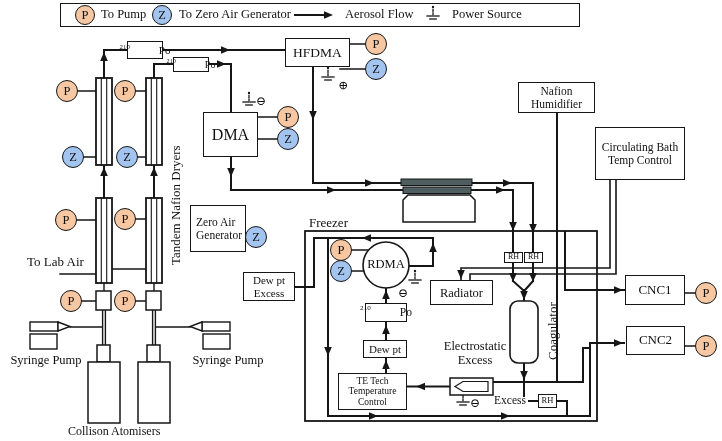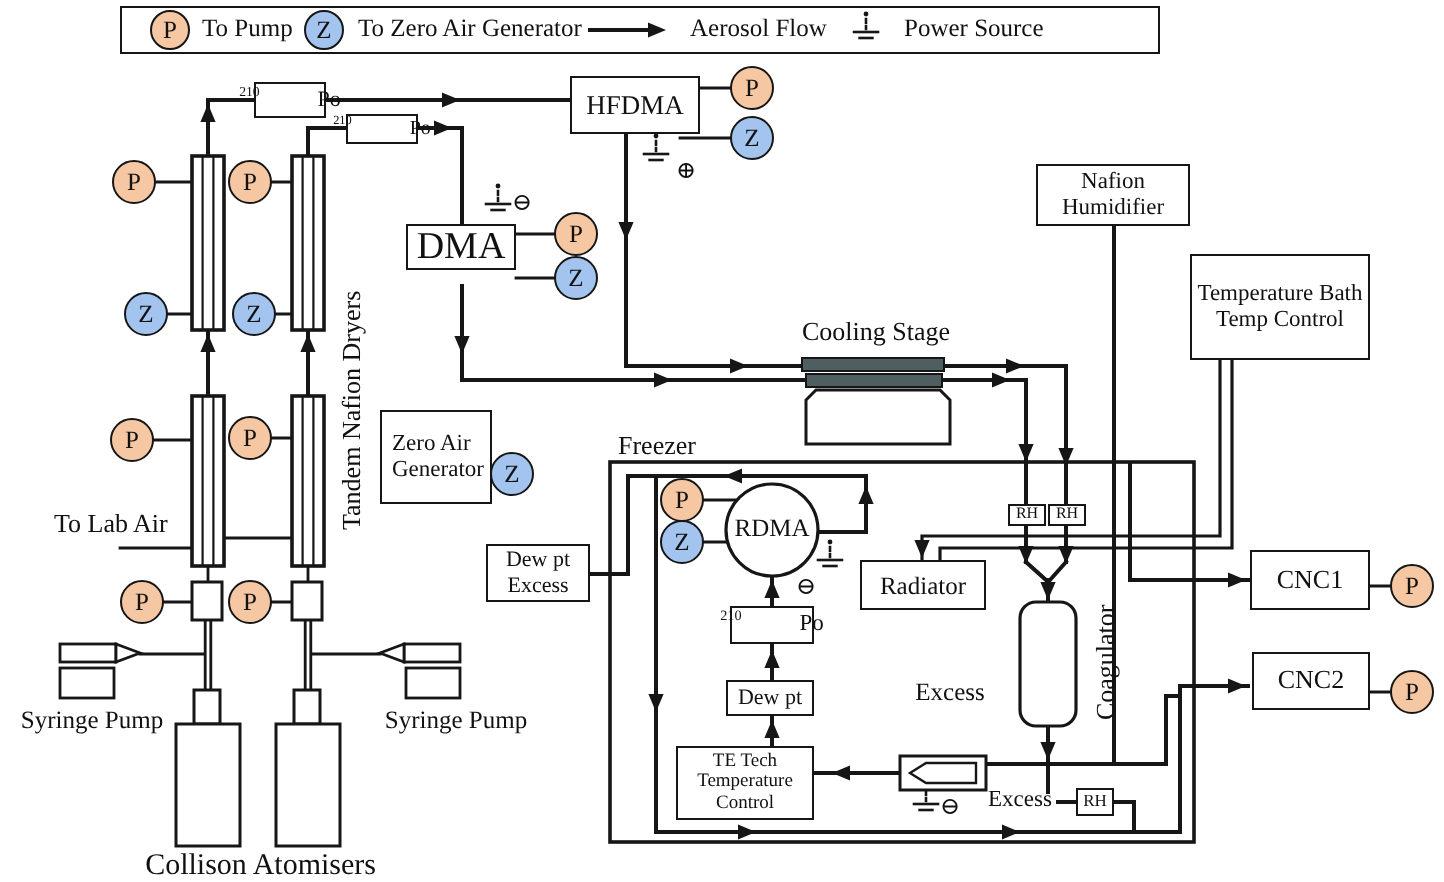--- a/index.html
+++ b/index.html
@@ -178,41 +178,40 @@
   </div>
   <div class="box nowrap" style="left:365px;top:303px;width:42px;height:19px;font-size:11.5px;flex-direction:row;">
     <span class="sup">210</span>
       <span>Po</span>
   </div>
 
   <div class="box" style="left:285px;top:38px;width:65px;height:29px;font-size:13.5px;">
       <span>HFDMA</span>
     </div>
 
-  <div class="box" style="left:203px;top:112px;width:55px;height:23px;font-size:19px;">
+  <div class="box" style="left:203px;top:112px;width:55px;height:45px;font-size:16px;">
       <span>DMA</span>
     </div>
 
   <div class="box" style="left:190px;top:205px;width:56px;height:47px;font-size:11.5px;align-items:flex-start;padding-left:5px;">
     <span>Zero Air</span>
     <span>Generator</span>
   </div>
   <div class="pz z" style="left:245px;top:226px;">Z</div>
 
   <div class="box" style="left:518px;top:82px;width:77px;height:31px;font-size:11.5px;">
     <span>Nafion</span>
     <span>Humidifier</span>
   </div>
 
   <div class="box" style="left:595px;top:127px;width:90px;height:53px;font-size:11.5px;">
-    <span>Temperature Bath</span>
+    <span>Circulating Bath</span>
     <span>Temp Control</span>
   </div>
 
-  <div class="lbl" style="left:392px;top:159px;width:92px;text-align:center;font-size:13px;">Cooling Stage</div>
 
   <div class="lbl" style="left:309px;top:216px;font-size:13px;">Freezer</div>
 
   <div class="box" style="left:243px;top:272px;width:52px;height:29px;font-size:11px;">
     <span>Dew pt</span>
     <span>Excess</span>
   </div>
 
   <div class="lbl ctr" style="left:361px;top:257px;width:50px;height:16px;font-size:12.5px;">RDMA</div>
 
@@ -236,37 +235,38 @@
   <div class="box" style="left:524px;top:252px;width:19px;height:11px;font-size:8px;border-width:1.2px;">
       <span>RH</span>
     </div>
   <div class="box" style="left:538px;top:394px;width:19px;height:14px;font-size:8.5px;border-width:1.2px;">
       <span>RH</span>
     </div>
 
   <div class="lbl vert" style="left:508px;top:324px;width:90px;text-align:center;font-size:13px;">Coagulator</div>
 
   <div class="lbl" style="left:428px;top:340px;width:94px;text-align:center;font-size:12.5px;white-space:normal;">
+    <div>Electrostatic</div>
     <div>Excess</div>
   </div>
 
   <div class="lbl" style="left:494px;top:394px;font-size:11.5px;">Excess</div>
 
   <div class="box" style="left:625px;top:275px;width:60px;height:30px;font-size:13px;">
       <span>CNC1</span>
     </div>
   <div class="box" style="left:626px;top:326px;width:59px;height:29px;font-size:13px;">
       <span>CNC2</span>
     </div>
 
   <div class="lbl" style="left:27px;top:255px;font-size:13px;">To Lab Air</div>
   <div class="lbl vert" style="left:101px;top:198px;width:150px;text-align:center;font-size:13px;">Tandem Nafion Dryers</div>
   <div class="lbl" style="left:2px;top:354px;width:88px;text-align:center;font-size:12.5px;">Syringe Pump</div>
   <div class="lbl" style="left:184px;top:354px;width:88px;text-align:center;font-size:12.5px;">Syringe Pump</div>
-  <div class="lbl" style="left:68px;top:425px;width:120px;text-align:right;font-size:15px;">Collison Atomisers</div>
+  <div class="lbl" style="left:68px;top:425px;width:120px;text-align:left;font-size:12px;">Collison Atomisers</div>
 
   <div class="sym" style="left:338px;top:79px;">⊕</div>
   <div class="sym" style="left:256px;top:95px;">⊖</div>
   <div class="sym" style="left:398px;top:287px;">⊖</div>
   <div class="sym" style="left:470px;top:397px;">⊖</div>
 
   <div class="pz p" style="left:56px;top:80px;">P</div>
   <div class="pz p" style="left:114px;top:80px;">P</div>
   <div class="pz z" style="left:62px;top:146px;">Z</div>
   <div class="pz z" style="left:116px;top:146px;">Z</div>

